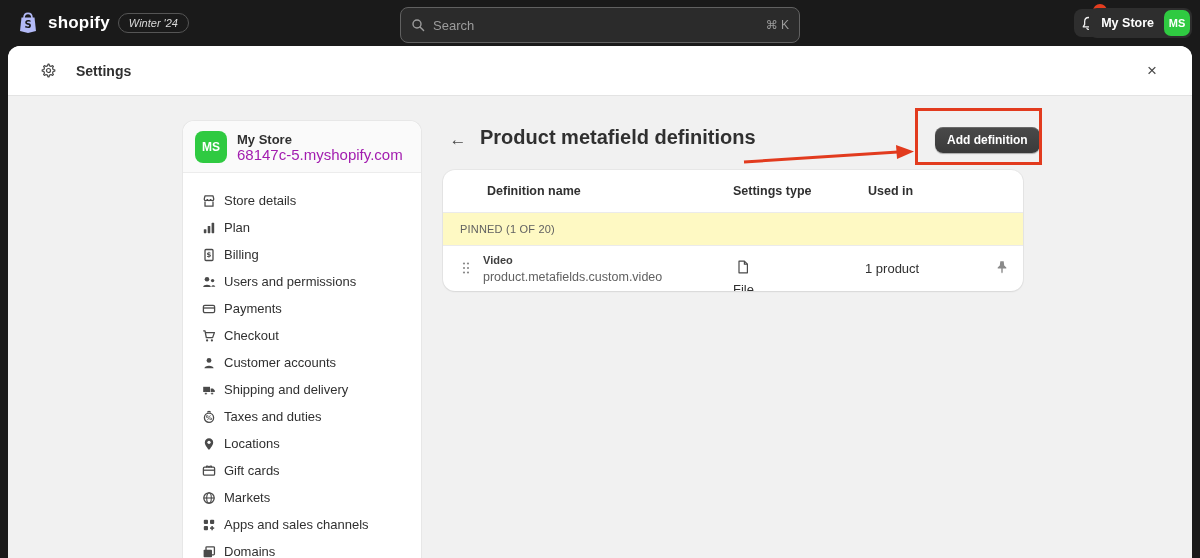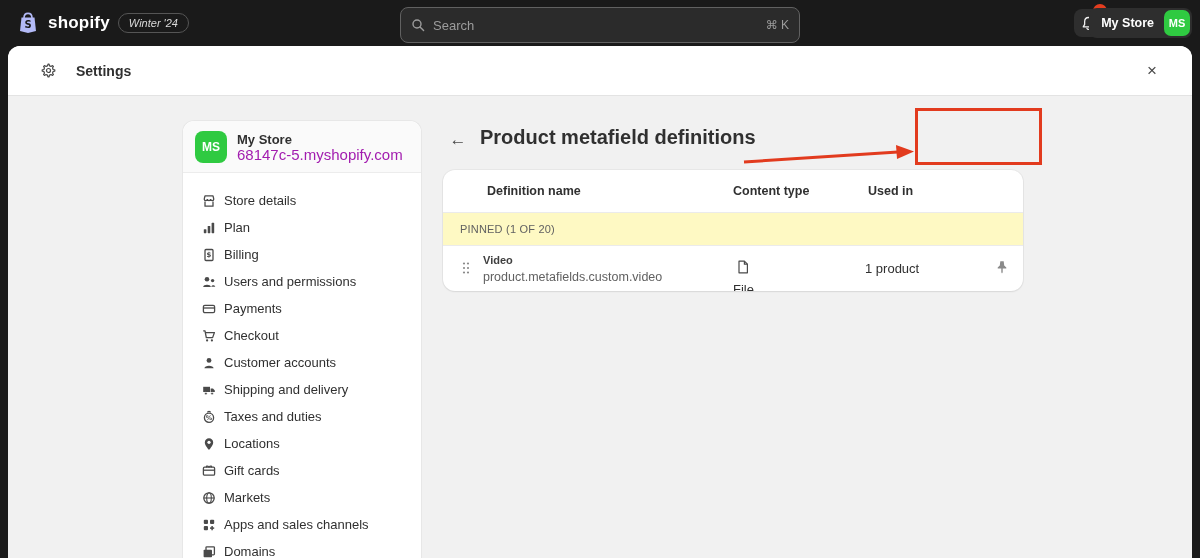--- a/index.html
+++ b/index.html
@@ -411,31 +411,32 @@
               <use href="#sym-domains-icon"></use>
             </svg>
     </span>
     <span class="nav-label">Domains</span>
   </div>
 </nav>
   </aside>
 
   <div class="back-btn">←</div>
   <h1 class="page-title">Product metafield definitions</h1>
+  <button class="add-btn">Add definition</button>
 
   <div class="annotation-box"></div>
   <svg class="annotation-arrow" width="182" height="28" viewBox="0 0 182 28">
     <line x1="6" y1="20" x2="160" y2="10" stroke="#e23b1e" stroke-width="3"></line>
     <polygon points="158,3 176,9.5 159,17" fill="#e23b1e"></polygon>
   </svg>
 
   <div class="table-card">
     <div class="t-head">
       <span class="col-name">Definition name</span>
-      <span class="col-type">Content type</span>
+      <span class="col-type">Settings type</span>
       <span class="col-used">Used in</span>
     </div>
     <div class="t-group">PINNED (1 OF 20)</div>
     <div id="table-body">
   <div class="t-row">
     <span class="drag-handle">
       <svg class="icon" width="10" height="14">
               <use href="#sym-drag"></use>
             </svg>
     </span>

